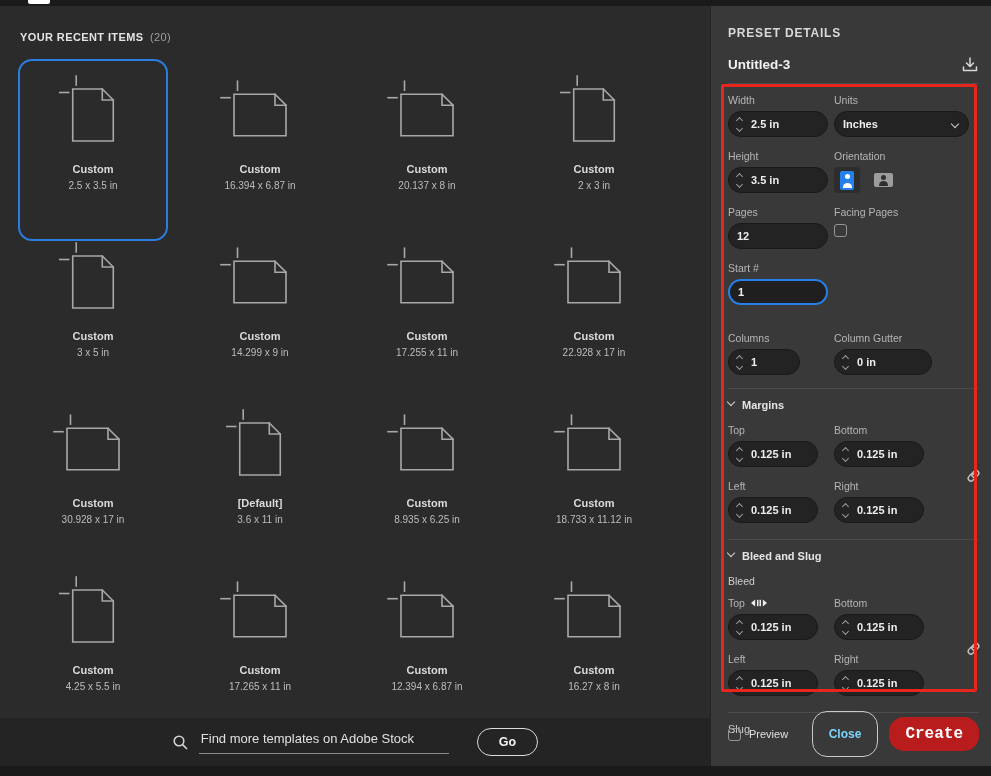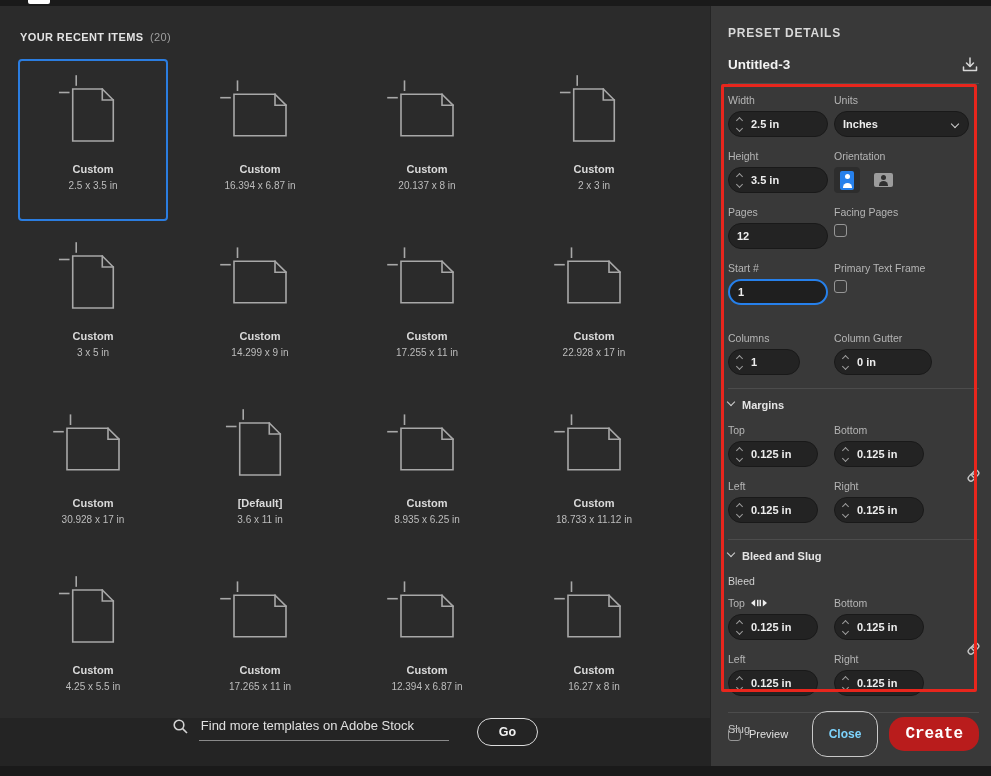--- a/index.html
+++ b/index.html
@@ -7,29 +7,29 @@
   body{position:relative;background:#1a1a1a;font-family:"Liberation Sans","DejaVu Sans",sans-serif;overflow:hidden}
 
   
   #tab-indicator{position:absolute;top:0;left:28px;width:22px;height:4px;background:#ffffff;border-radius:0 0 2px 2px;z-index:6}
 
   
   #left{position:absolute;left:0;top:6px;width:710px;height:712px;background:#2b2b2b}
   .section-title{padding:25px 0 0 20px;font-size:11px;font-weight:bold;color:#e3e3e3;letter-spacing:.4px}
   .section-title .count{color:#9f9f9f;font-weight:normal;margin-left:3px}
   .grid{display:grid;grid-template-columns:repeat(4,167px);grid-auto-rows:167px;padding:16px 0 0 18px}
-  .item{width:150px;height:162px;border:2px solid transparent;border-radius:4px;display:flex;flex-direction:column;align-items:center;padding-top:8px;cursor:pointer}
+  .item{width:150px;height:182px;border:2px solid transparent;border-radius:14px;display:flex;flex-direction:column;align-items:center;padding-top:8px;cursor:pointer}
   .item.selected{border-color:#2b7de0}
   .iicon{height:88px;display:flex;align-items:center;justify-content:center}
   .iicon svg{overflow:visible}
   .iname{margin-top:6px;font-size:11px;font-weight:bold;color:#dadada}
   .idims{margin-top:5px;font-size:10px;color:#bdbdbd}
 
   
-  #searchstrip{position:absolute;left:0;top:718px;width:710px;height:48px;background:#242424;display:flex;align-items:flex-start;justify-content:center}
+  #searchstrip{position:absolute;left:0;top:718px;width:710px;height:48px;background:#242424;display:flex;align-items:center;justify-content:center}
   #search-icon{display:flex;margin-right:10px}
   #search-input{width:250px;background:transparent;border:none;border-bottom:1px solid #8a8a8a;color:#ececec;font-size:13px;padding:0 2px 7px;outline:none;font-family:inherit}
   #search-input::placeholder{color:#e0e0e0;opacity:1}
   .go-btn{background:transparent;border:1.5px solid #dcdcdc;border-radius:15px;color:#f2f2f2;font-size:12.5px;font-weight:bold;padding:6px 21px;font-family:inherit;cursor:pointer;margin-left:28px}
 
   
   #right{position:absolute;left:710px;top:6px;width:281px;height:760px;background:#393939;border-left:1px solid #242424;padding:20px 12px 0 17px;color:#ddd}
   .p-title{font-size:12px;font-weight:bold;letter-spacing:.8px;color:#d9d9d9;margin-bottom:13px}
   .name-row{display:flex;align-items:center;justify-content:space-between;margin-bottom:4px}
   .doc-name{font-size:13.5px;font-weight:bold;color:#f2f2f2;padding:4px 0;cursor:text}
@@ -398,24 +398,20 @@
     </div>
   </div>
 
   <div class="frow mb-xl">
     <div class="col-l">
       <div class="flabel">Start #</div>
       <div class="field w100 focused">
         <span class="fv">1</span>
       </div>
     </div>
-    <div class="col-r">
-      <div class="flabel">Primary Text Frame</div>
-      <div class="cb"></div>
-    </div>
   </div>
 
   <div class="frow">
     <div class="col-l">
       <div class="flabel">Columns</div>
       <div class="field w72">
         <span class="stepper">
             <i class="chv up"></i>
             <i class="chv down"></i>
           </span>

